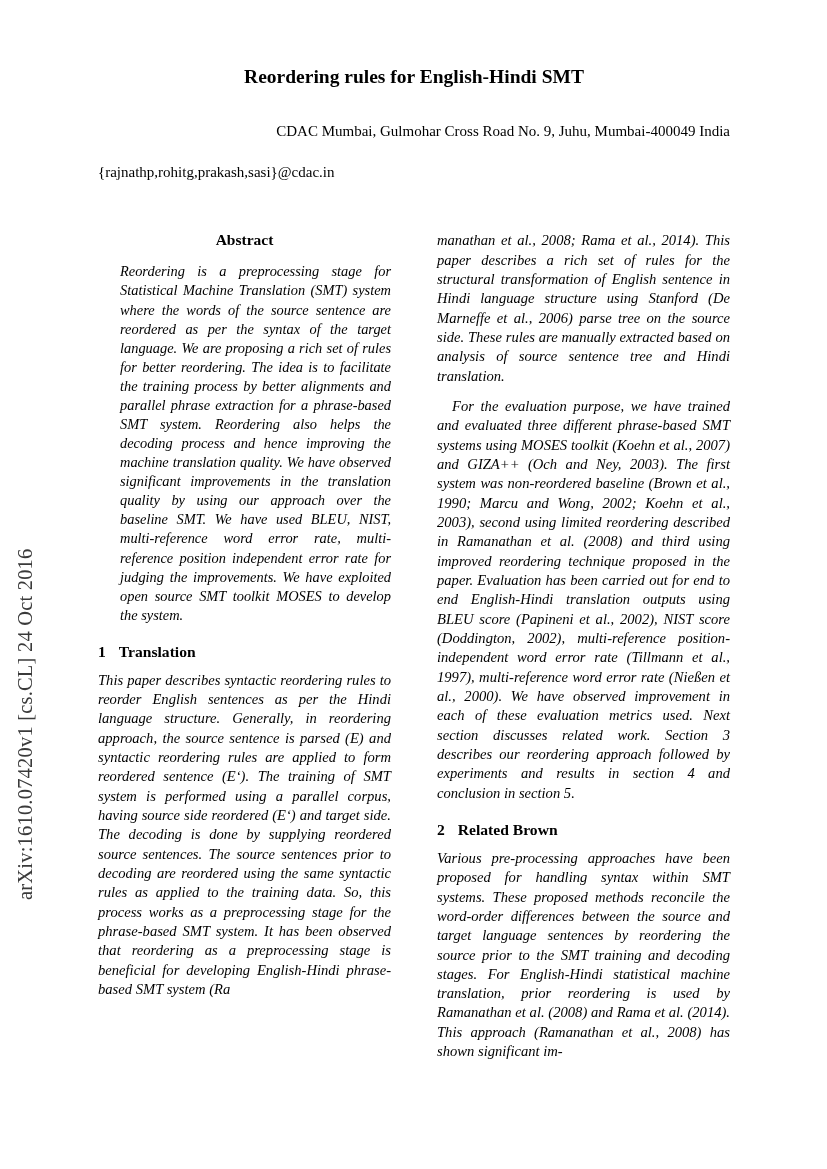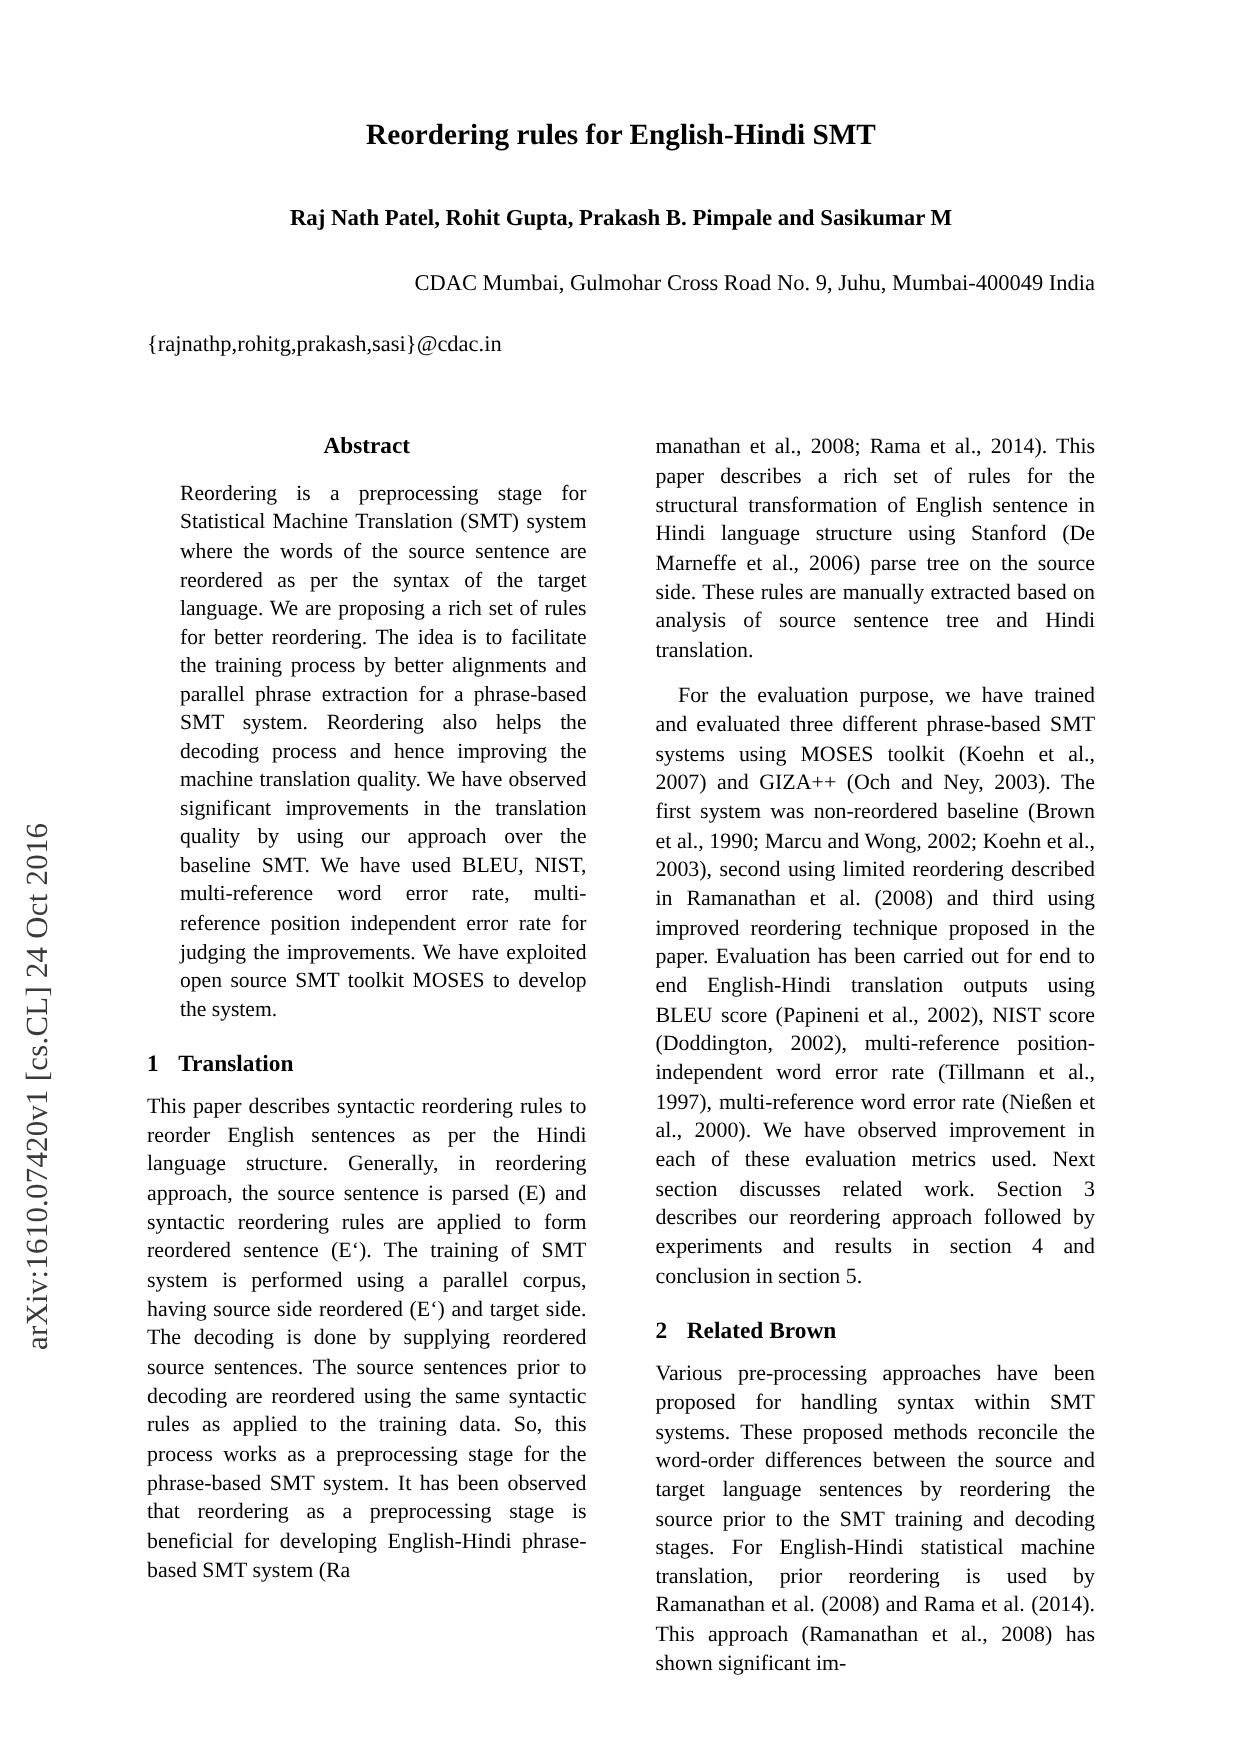--- a/index.html
+++ b/index.html
@@ -35,21 +35,21 @@
     font-family: "Liberation Serif", serif;
     font-size: 20.5px;
     letter-spacing: 0.2px;
     color: #3a3a3a;
     white-space: nowrap;
   }
 
   .content {
     position: absolute;
     left: 98px;
-    top: 78px;
+    top: 64px;
     width: 632px;
   }
 
   .title {
     text-align: center;
     font-size: 19.5px;
     font-weight: bold;
     line-height: 1.3;
     margin: 0 0 34px 0;
   }
@@ -88,20 +88,21 @@
     margin: 0 0 13px 0;
   }
 
   p.body {
     font-size: 14.6px;
     line-height: 1.325;
     text-align: justify;
     margin: 0 0 11px 0;
     -webkit-hyphens: auto;
     hyphens: auto;
+    font-style: italic;
   }
   p.indent {
     text-indent: 15px;
   }
 
   h2.section {
     font-size: 15.6px;
     font-weight: bold;
     margin: 18px 0 10px 0;
     display: flex;
@@ -118,21 +119,20 @@
 <body>
 
 <div class="page">
 
   <div class="arxiv-stamp">arXiv:1610.07420v1  [cs.CL]  24 Oct 2016</div>
 
   <div class="content">
 
     <h1 class="title">Reordering rules for English-Hindi SMT</h1>
 
-    <div class="authors">Raj Nath Patel, Rohit Gupta, Prakash B. Pimpale and Sasikumar M</div>
 
     <div class="affiliation">CDAC Mumbai, Gulmohar Cross Road No. 9, Juhu, Mumbai-400049 India</div>
 
     <div class="email">{rajnathp,rohitg,prakash,sasi}@cdac.in</div>
 
     <div class="columns">
 
       <div class="col">
 
         <div class="abstract-block">

